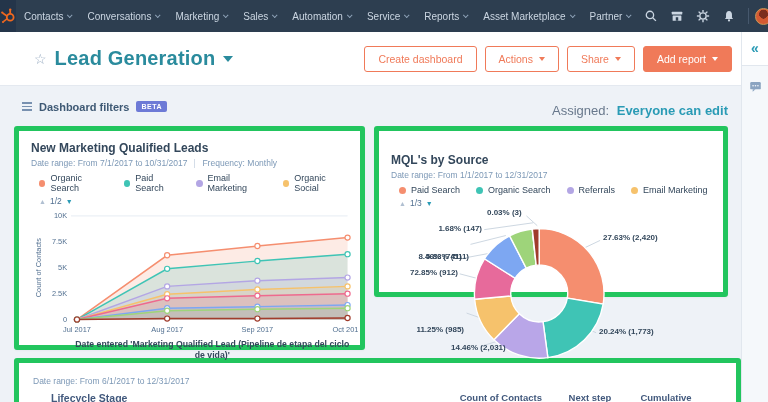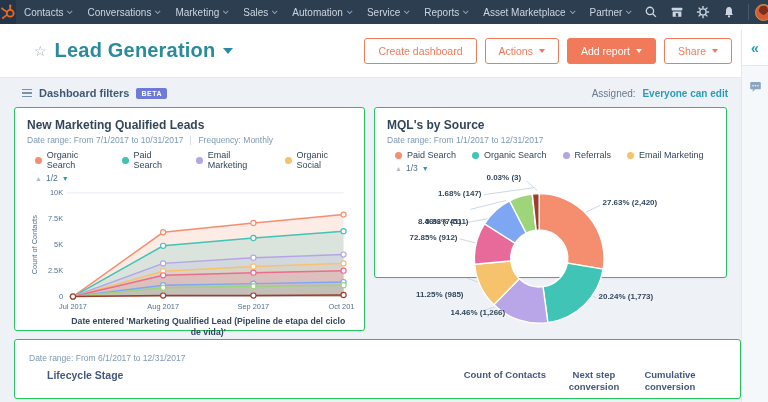--- a/index.html
+++ b/index.html
@@ -1,20 +1,20 @@
 <!DOCTYPE html>
 <html><head>
 <meta charset="utf-8">
 <style>
   * { margin:0; padding:0; box-sizing:border-box; }
   html,body { width:768px; height:402px; overflow:hidden;
     font-family:"Liberation Sans","DejaVu Sans",sans-serif; background:#eef2f7; }
 
   
-  .topnav { height:24px; background:#2d3e50; display:flex; align-items:stretch; position:relative; z-index:30; }
+  .topnav { height:32px; background:#2d3e50; display:flex; align-items:stretch; position:relative; z-index:30; }
   .logo-tile { width:34px; background:#24354a; display:flex; align-items:center; justify-content:center; cursor:pointer; }
   .sprocket { width:16px; height:16px; }
   .nav-items { display:flex; align-items:center; }
   .nav-item { display:flex; align-items:center; color:#cbd6e2; font-size:10px; padding:0 8px; cursor:pointer; white-space:nowrap; height:100%; }
   .chev { width:4px; height:4px; border-right:1.2px solid #8fa3b8; border-bottom:1.2px solid #8fa3b8;
           transform:rotate(45deg) translateY(-1px); margin-left:4px; display:inline-block; }
   .nav-right { margin-left:auto; display:flex; align-items:center; padding-right:8px; }
   .nav-ic { width:26px; height:30px; display:flex; align-items:center; justify-content:center; cursor:pointer; }
   .nav-sep { width:1px; height:16px; background:#46586d; margin:0 6px; }
   .avatar { width:17px; height:17px; border-radius:50%; background:radial-gradient(circle at 50% 35%, #7c2d1e 0 35%, #d45a33 36% 100%); border:1px solid #c95; cursor:pointer; }
@@ -35,28 +35,28 @@
   .strip-top { height:36px; background:#fff; border-bottom:1px solid #e1e7ee; display:flex; align-items:center; justify-content:center; cursor:pointer; }
   .collapse-ic { color:#2a9bb5; font-size:14px; font-weight:bold; }
   .strip-comment { display:flex; justify-content:center; margin-top:14px; cursor:pointer; }
 
   
   .filters-row { display:flex; align-items:center; padding:9px 40px 6px 22px; }
   .filters-ic { display:inline-flex; flex-direction:column; gap:2px; margin-right:7px; cursor:pointer; }
   .filters-ic i { width:10px; height:1.6px; background:#7891b0; display:block; }
   .filters-label { color:#3e5974; font-size:11px; font-weight:bold; cursor:pointer; }
   .beta-badge { background:#6d7ad6; color:#fff; font-size:7px; font-weight:bold; letter-spacing:.5px; border-radius:2px; padding:2px 5px; margin-left:7px; }
-  .assigned { margin-left:auto; font-size:10px; color:#68788c; }
+  .assigned { margin-left:auto; font-size:13px; color:#68788c;margin-top:8px; }
   .assigned a { color:#2a9bb5; font-weight:bold; text-decoration:none; margin-left:4px; cursor:pointer; }
 
   
   .cards-row { display:flex; gap:9px; padding:2px 41px 0 14px; }
-  .card { background:#fff; border:1px solid #22c55e; border-radius:3px; box-shadow:0 1px 2px rgba(45,62,80,.04); }
+  .card { background:#fff; border:5px solid #22c55e; border-radius:3px; box-shadow:0 1px 2px rgba(45,62,80,.04); }
   .card-line { width:351px; height:224px; padding:10px 12px; }
-  .card-pie { width:358px; height:171px; padding:10px 12px; }
+  .card-pie { width:358px; height:171px; padding:22px 12px; }
   .card-title { color:#33475b; font-size:12px; font-weight:bold; }
   .card-sub { display:flex; align-items:center; font-size:8.5px; color:#7c98b6; margin-top:3px; }
   .sub-sep { width:1px; height:9px; background:#d4dde8; margin:0 7px; }
   .legend-row { display:flex; align-items:center; gap:16px; margin:5px 0 3px 8px; }
   .legend-item { display:flex; align-items:center; font-size:9px; color:#33475b; cursor:pointer; }
   .dot { width:7px; height:7px; border-radius:50%; margin-right:5px; display:inline-block; }
   .pager { display:flex; align-items:center; gap:4px; margin:3px 0 0 8px; font-size:8.5px; color:#516f90; }
   .pg-up { color:#b0bfd1; font-size:7px; cursor:pointer; }
   .pg-dn { color:#2a9bb5; font-size:7px; cursor:pointer; }
 
@@ -176,26 +176,26 @@
   <span class="page-title">Lead Generation</span>
   <span class="title-caret"></span>
   <div class="hdr-buttons">
     <button class="btn btn-outline">
         <span>Create dashboard</span>
       </button>
     <button class="btn btn-outline">
         <span>Actions</span>
         <i class="btn-caret"></i>
       </button>
+    <button class="btn btn-outline">
+        <span>Share</span>
+        <i class="btn-caret"></i>
+      </button>
     <button class="btn btn-solid">
         <span>Add report</span>
-        <i class="btn-caret"></i>
-      </button>
-    <button class="btn btn-outline">
-        <span>Share</span>
         <i class="btn-caret"></i>
       </button>
   </div>
 </div>
 
 <div class="right-strip">
   <div class="strip-top">
       <span class="collapse-ic">«</span>
     </div>
   <div class="strip-comment">
@@ -368,21 +368,21 @@
           <path d="M117.85 26.29 A66 66 0 0 1 140.88 19.39 L144.87 56.17 A29 29 0 0 0 134.75 59.20 Z" fill="#9ed47a" stroke="#fff" stroke-width="1.4"></path>
           <path d="M140.88 19.39 A66 66 0 0 1 141.91 19.28 L145.33 56.12 A29 29 0 0 0 144.87 56.17 Z" fill="#5fd0d4" stroke="#fff" stroke-width="1.4"></path>
           <path d="M141.00 19.37 A66 66 0 0 1 147.96 19.00 L147.98 56.00 A29 29 0 0 0 144.93 56.16 Z" fill="#a03c2c" stroke="#fff" stroke-width="1.4"></path>
         </svg>
       <div class="pie-label" style="left:96px;  top:-2px;">0.03% (3)</div>
       <div class="pie-label" style="right:229px;top:14px;">1.68% (147)</div>
       <div class="pie-label" style="right:242px;top:42px;">5.83% (511)</div>
       <div class="pie-label" style="right:249px;top:42px;">8.46% (741)</div>
       <div class="pie-label" style="right:253px;top:58px;">72.85% (912)</div>
       <div class="pie-label" style="right:247px;top:115px;">11.25% (985)</div>
-      <div class="pie-label" style="left:60px;  top:133px;">14.46% (1,266)</div>
+      <div class="pie-label" style="left:60px;  top:133px;">14.46% (2,031)</div>
       <div class="pie-label" style="left:212px; top:23px;">27.63% (2,420)</div>
       <div class="pie-label" style="left:208px; top:117px;">20.24% (1,773)</div>
     </div>
   </div>
 </div>
 
 <div class="funnel-wrap">
   <div class="card card-funnel">
     <div class="card-sub">
       <span>Date range: From 6/1/2017 to 12/31/2017</span>

